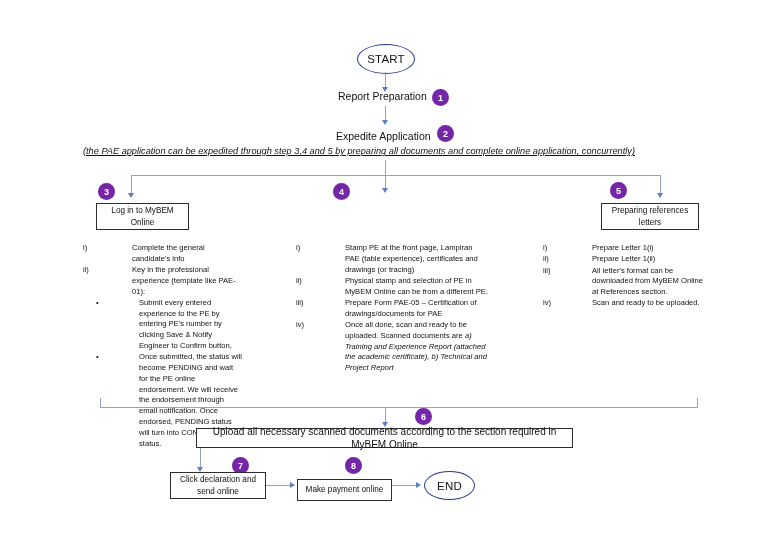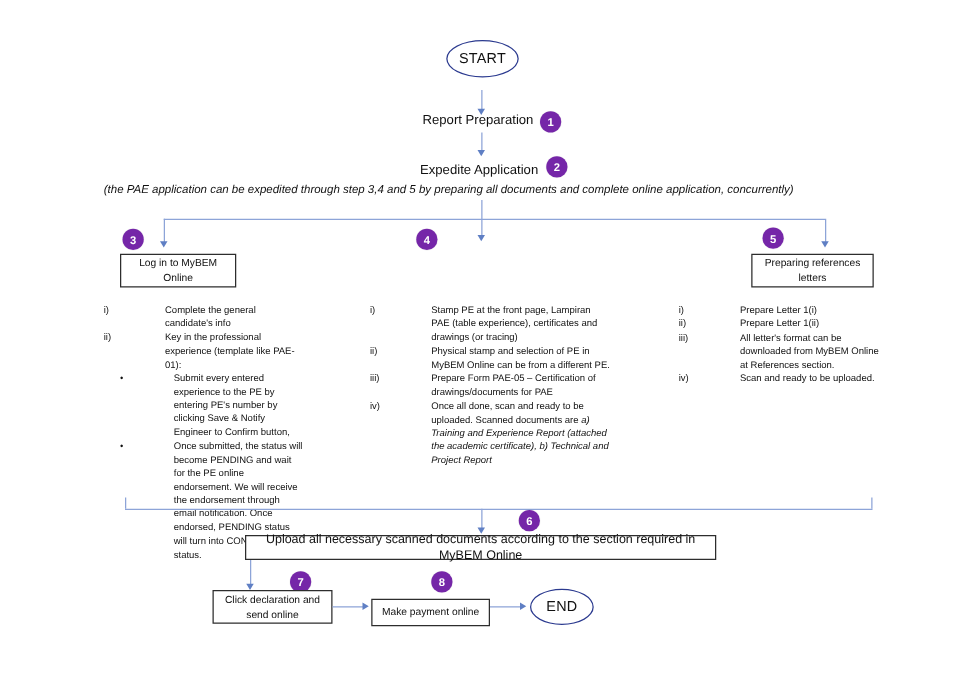--- a/index.html
+++ b/index.html
@@ -133,37 +133,37 @@
     width: 7px;
     flex: 0 0 7px;
   }
   .ital { font-style: italic; }
 </style>
 </head>
 <body>
 
 <div id="canvas">
 
-  <div class="terminator" style="left:357px; top:32px; width:56px; height:28px;">
+  <div class="terminator" style="left:357px; top:44px; width:56px; height:28px;">
     <span>START</span>
   </div>
 
   <div class="vline" style="left:384.5px; top:72px; height:17px;"></div>
   <div class="arrowdown" style="left:381.5px; top:87px;"></div>
 
   <div class="plainlabel" style="left:338px; top:90px;">Report Preparation</div>
   <div class="badge" style="left:432px; top:89px;">1</div>
 
   <div class="vline" style="left:384.5px; top:106px; height:16px;"></div>
   <div class="arrowdown" style="left:381.5px; top:120px;"></div>
 
   <div class="plainlabel" style="left:336px; top:130px;">Expedite Application</div>
   <div class="badge" style="left:437px; top:125px;">2</div>
 
-  <div class="notelabel" style="left:83px; top:146px;">(the PAE application can be expedited through step 3,4 and 5 by preparing all documents and complete online application, concurrently)</div>
+  <div class="notelabel" style="left:83px; top:146px;text-decoration:underline;">(the PAE application can be expedited through step 3,4 and 5 by preparing all documents and complete online application, concurrently)</div>
 
   <div class="vline" style="left:384.5px; top:160px; height:29px;"></div>
   <div class="hline" style="left:131px; top:175px; width:529px;"></div>
 
   <div class="vline" style="left:131px; top:175px; height:20px;"></div>
   <div class="arrowdown" style="left:128px; top:193px;"></div>
 
   <div class="arrowdown" style="left:381.5px; top:188px;"></div>
 
   <div class="vline" style="left:660px; top:175px; height:20px;"></div>

